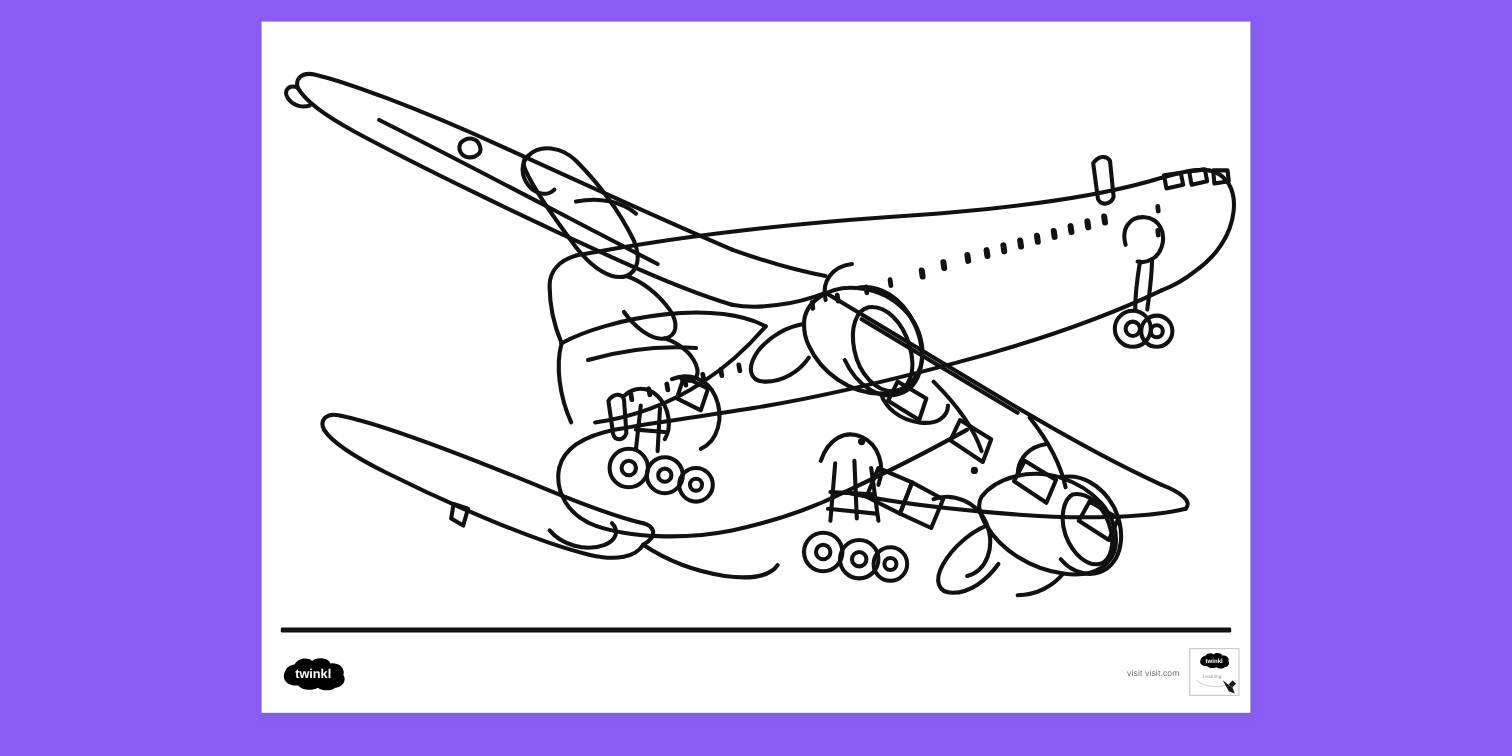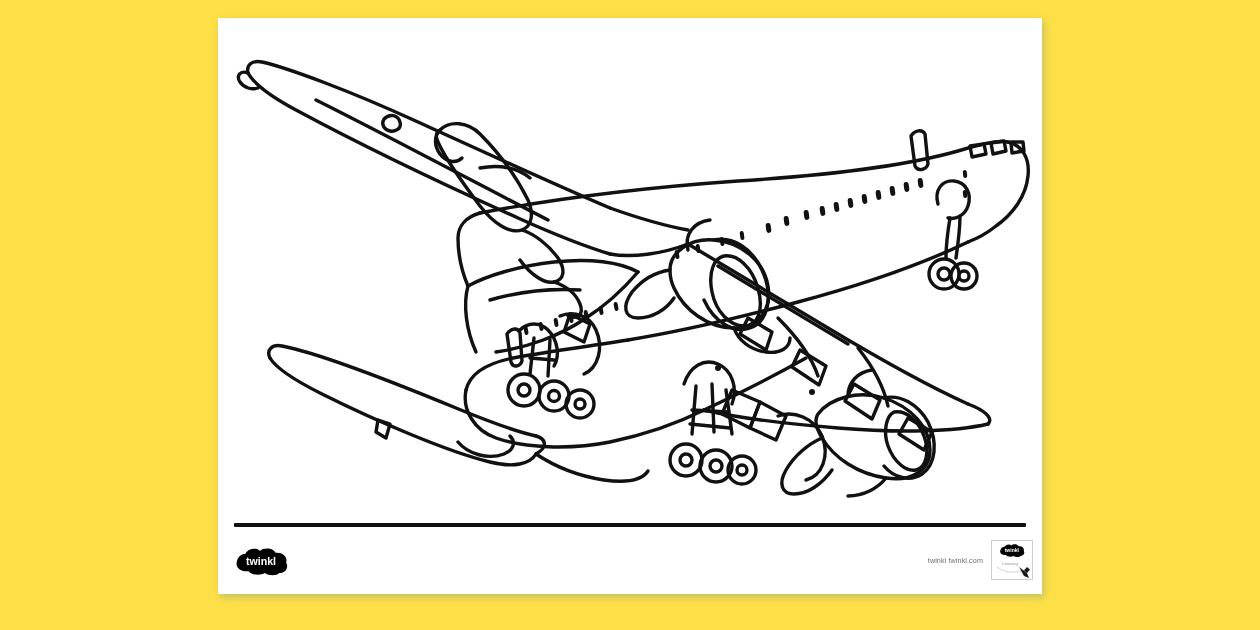--- a/index.html
+++ b/index.html
@@ -12,21 +12,21 @@
     background: #c7e7f7;
     font-family: "Liberation Sans", sans-serif;
     overflow: hidden;
     position: relative;
   }
   #viewport {
     position: absolute;
     left: 0; top: 0;
     width: 1260px;
     height: 630px;
-    background: #fde047;
+    background: #8b5cf6;
   }
   
   #page {
     position: absolute;
     left: 218px;
     top: 18px;
     width: 824px;
     height: 576px;
     background: #ffffff;
     box-shadow: 2px 3px 7px rgba(90,130,150,0.35);
@@ -352,21 +352,21 @@
         <svg class="cloud-logo-svg" viewBox="0 0 120 58" width="58" height="28">
           <path d="M28,12 C32,2 50,-2 58,6 C66,-2 86,0 90,10
                    C104,8 116,18 112,30 C118,38 112,52 98,52
                    C92,58 76,58 68,52 C58,58 40,56 34,48
                    C18,50 6,40 10,28 C12,18 20,12 28,12 z" fill="#000000"></path>
           <text x="60" y="36" font-family="'Liberation Sans', sans-serif" font-size="22" font-weight="bold" fill="#ffffff" text-anchor="middle">twinkl</text>
         </svg>
       </div>
 
       <div id="footer-right">
-        <span id="visit-text">twinkl twinkl.com</span>
+        <span id="visit-text">visit visit.com</span>
 
         <div id="award-badge">
           <svg viewBox="0 0 88 84" width="44" height="42">
             <rect x="3" y="3" width="82" height="78" fill="#ffffff" stroke="#c9cdd1" stroke-width="2"></rect>
 
             <g transform="translate(16,10) scale(0.46)">
               <path d="M28,12 C32,2 50,-2 58,6 C66,-2 86,0 90,10
                        C104,8 116,18 112,30 C118,38 112,52 98,52
                        C92,58 76,58 68,52 C58,58 40,56 34,48
                        C18,50 6,40 10,28 C12,18 20,12 28,12 z" fill="#000000"></path>

